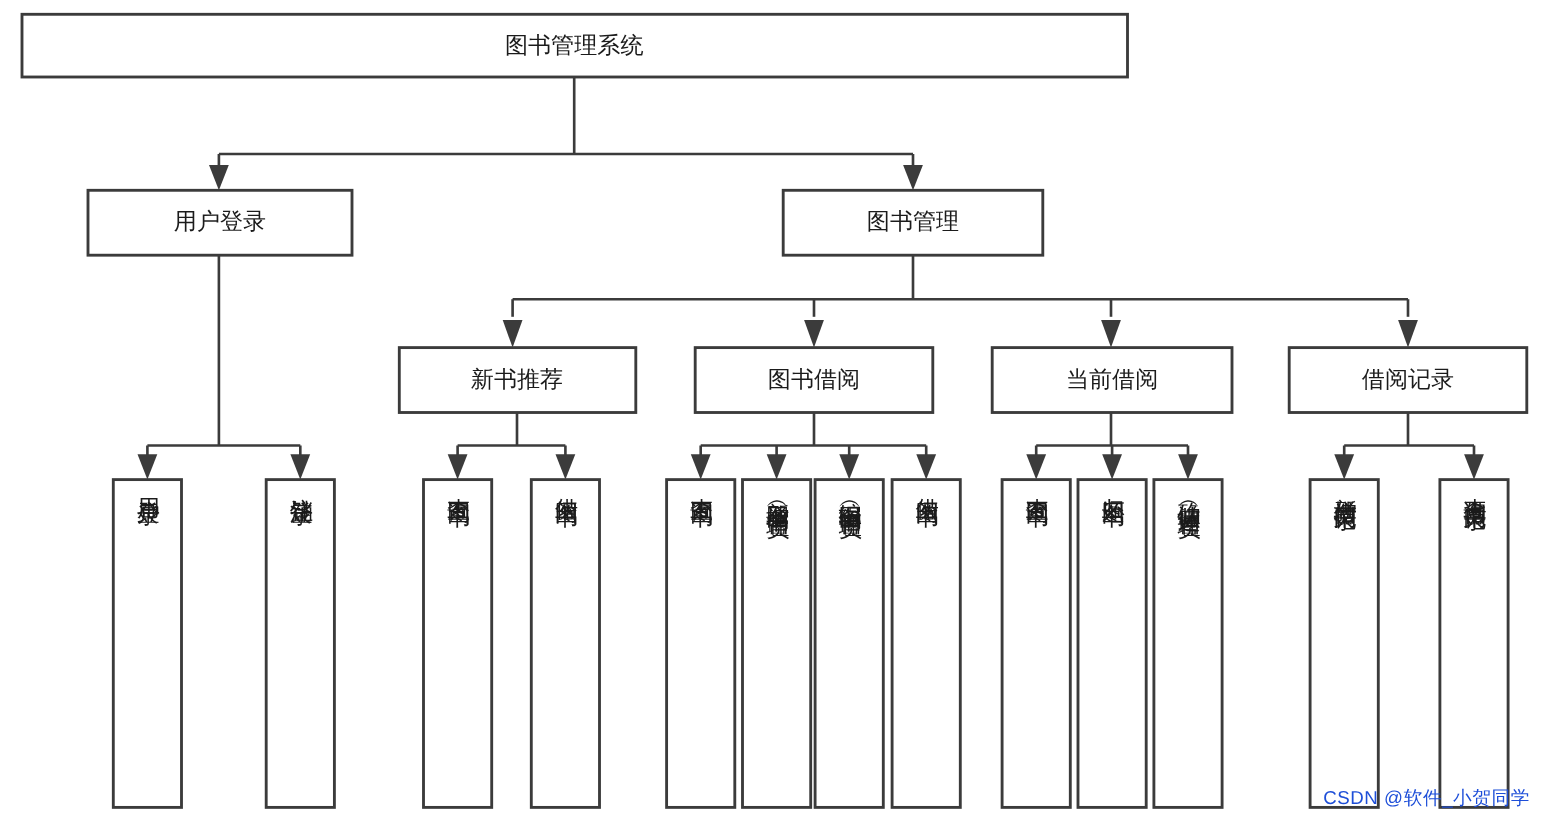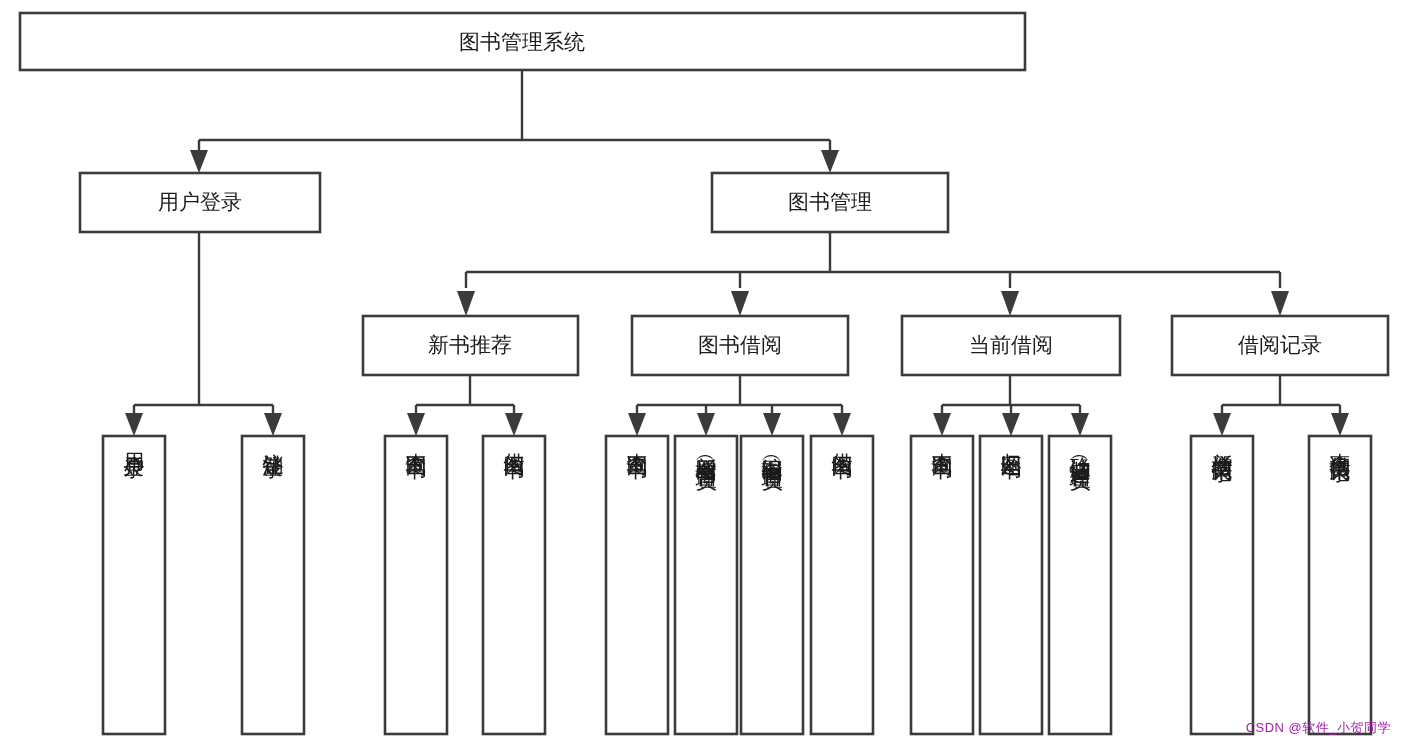--- a/index.html
+++ b/index.html
@@ -60,22 +60,22 @@
     align-items: center;
     justify-content: flex-start;
     white-space: nowrap;
     user-select: none;
   }
   #watermark {
     position: absolute;
     right: 14px;
     bottom: 10px;
     font-family: "Liberation Sans", "DejaVu Sans", sans-serif;
-    font-size: 13px;
-    color: #a21caf;
+    font-size: 17px;
+    color: #1d4ed8;
     letter-spacing: 0.5px;
     user-select: none;
     pointer-events: none;
   }
 </style>
 </head>
 <body>
 
 <div id="diagram-root">
 

